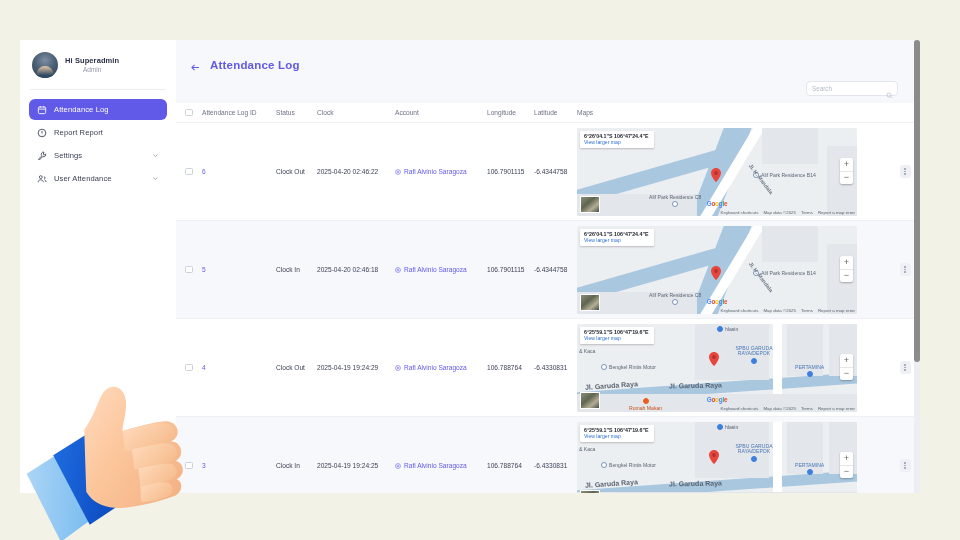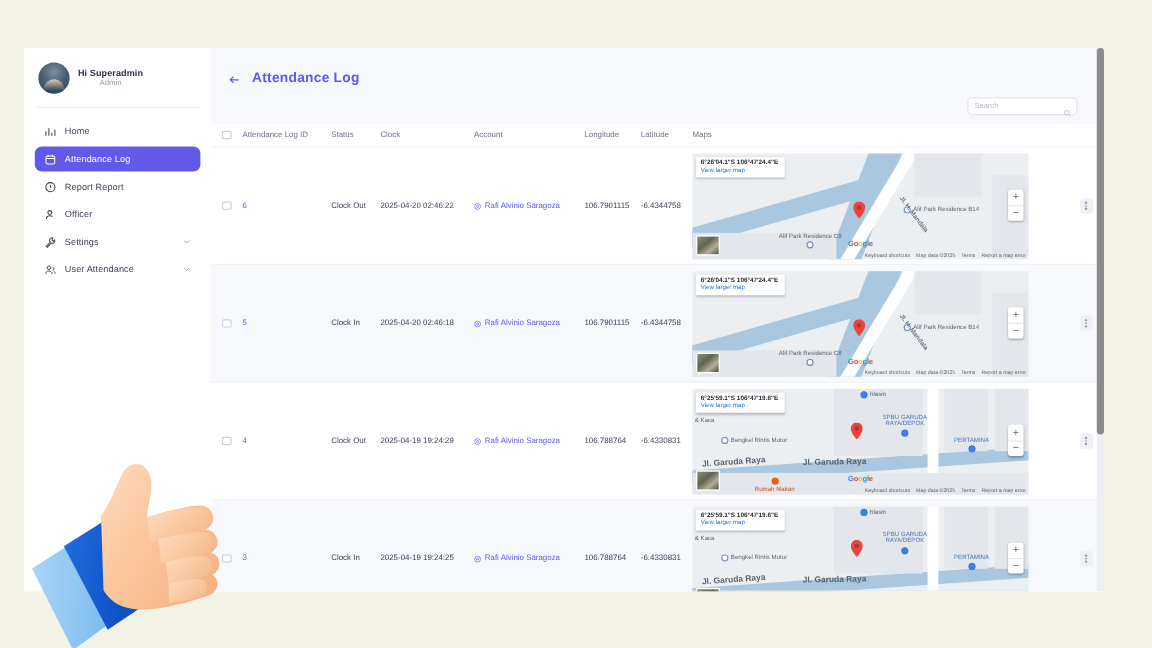--- a/index.html
+++ b/index.html
@@ -197,28 +197,20 @@
         <div class="avatar"></div>
         <div class="profile-text">
           <div class="profile-name">Hi Superadmin</div>
           <div class="profile-role">Admin</div>
         </div>
       </div>
       <div class="sb-divider"></div>
 
       <nav class="nav">
 
-        <div class="nav-item">
-          <span class="nav-ico">
-            <svg viewBox="0 0 16 16" fill="none" stroke="currentColor" stroke-width="1.4">
-              <path d="M2 13V7M6 13V3M10 13V9M14 13V5"></path>
-            </svg>
-          </span>
-          <span class="nav-label">Home</span>
-        </div>
 
         <div class="nav-item active">
           <span class="nav-ico">
             <svg viewBox="0 0 16 16" fill="none" stroke="currentColor" stroke-width="1.4">
               <rect x="2.2" y="3.2" width="11.6" height="10.6" rx="2"></rect>
               <path d="M5 1.6v2.6M11 1.6v2.6M2.2 6.6h11.6"></path>
             </svg>
           </span>
           <span class="nav-label">Attendance Log</span>
         </div>
@@ -228,29 +220,20 @@
           <span class="nav-ico">
             <svg viewBox="0 0 16 16" fill="none" stroke="currentColor" stroke-width="1.4">
               <circle cx="8" cy="8" r="6.1"></circle>
                 <path d="M8 4.7v4M8 10.9v.6"></path>
             </svg>
           </span>
           <span class="nav-label">Report Report</span>
         </div>
 
 
-        <div class="nav-item">
-          <span class="nav-ico">
-            <svg viewBox="0 0 16 16" fill="none" stroke="currentColor" stroke-width="1.4">
-              <circle cx="7.2" cy="5" r="2.6"></circle>
-                <path d="M2.6 13.6c0-2.8 2.1-4.3 4.6-4.3 1.3 0 2.5.4 3.4 1.2"></path>
-            </svg>
-          </span>
-          <span class="nav-label">Officer</span>
-        </div>
 
         <div class="nav-item">
           <span class="nav-ico">
             <svg viewBox="0 0 16 16" fill="none" stroke="currentColor" stroke-width="1.4">
               <path d="M11.2 1.9a3.4 3.4 0 0 0-3.3 5.7L2.4 13l1.4 1.4 5.4-5.5a3.4 3.4 0 0 0 4.5-4.3l-2 2-1.6-1.6z"></path>
             </svg>
           </span>
           <span class="nav-label">Settings</span>
           <span class="chev">
             <svg viewBox="0 0 16 16" fill="none" stroke="currentColor" stroke-width="1.8">

